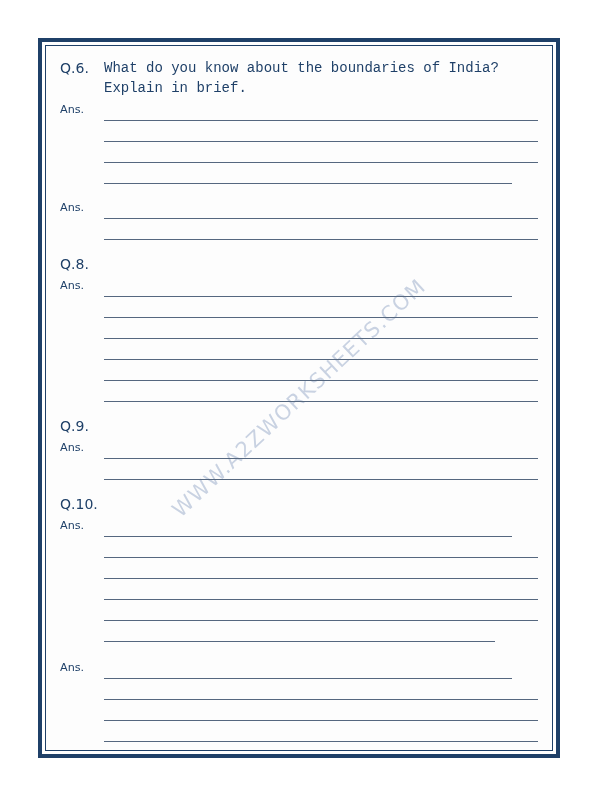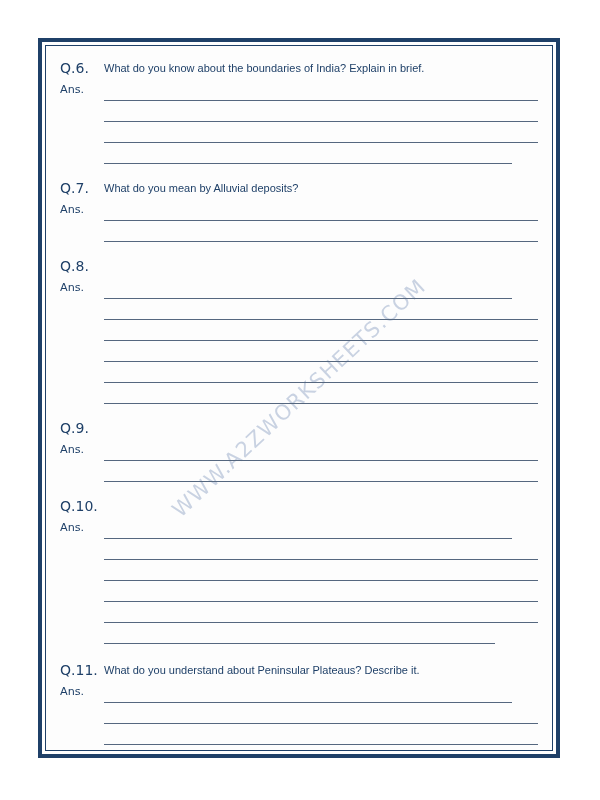--- a/index.html
+++ b/index.html
@@ -85,23 +85,23 @@
     width: 44px;
     flex: 0 0 44px;
     color: #1f4068;
     font-size: 14px;
     line-height: 20px;
     font-family: "DejaVu Sans", sans-serif;
   }
 
   .qtext {
     color: #1f4068;
-    font-size: 11px;
+    font-size: 14px;
     line-height: 20px;
-    font-family: Liberation Sans, sans-serif;
+    font-family: Liberation Mono, monospace;
   }
 
   .arow {
     display: flex;
     align-items: flex-start;
   }
 
   .alabel {
     width: 44px;
     flex: 0 0 44px;
@@ -152,24 +152,20 @@
               <div class="lines">
                 <div class="rule"></div>
                 <div class="rule"></div>
                 <div class="rule"></div>
                 <div class="rule short"></div>
               </div>
             </div>
             <div class="gap-md"></div>
           </div>
           <div class="qblock">
-            <div class="qrow">
-              <div class="qlabel">Q.7.</div>
-              <div class="qtext">What do you mean by Alluvial deposits?</div>
-            </div>
             <div class="arow">
               <div class="alabel">Ans.</div>
               <div class="lines">
                 <div class="rule"></div>
                 <div class="rule"></div>
               </div>
             </div>
             <div class="gap-md"></div>
           </div>
           <div class="qblock">
@@ -213,24 +209,20 @@
                 <div class="rule"></div>
                 <div class="rule"></div>
                 <div class="rule"></div>
                 <div class="rule"></div>
                 <div class="rule shorter"></div>
               </div>
             </div>
             <div class="gap-lg"></div>
           </div>
           <div class="qblock">
-            <div class="qrow">
-              <div class="qlabel">Q.11.</div>
-              <div class="qtext">What do you understand about Peninsular Plateaus? Describe it.</div>
-            </div>
             <div class="arow">
               <div class="alabel">Ans.</div>
               <div class="lines">
                 <div class="rule short"></div>
                 <div class="rule"></div>
                 <div class="rule"></div>
                 <div class="rule"></div>
               </div>
             </div>
           </div>

